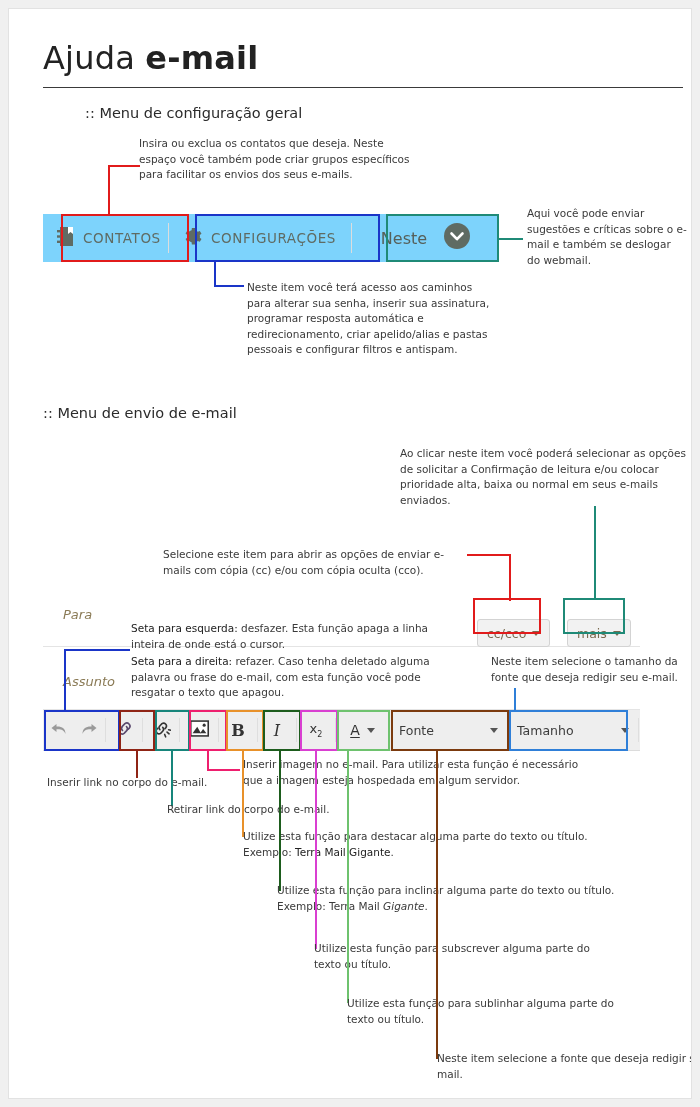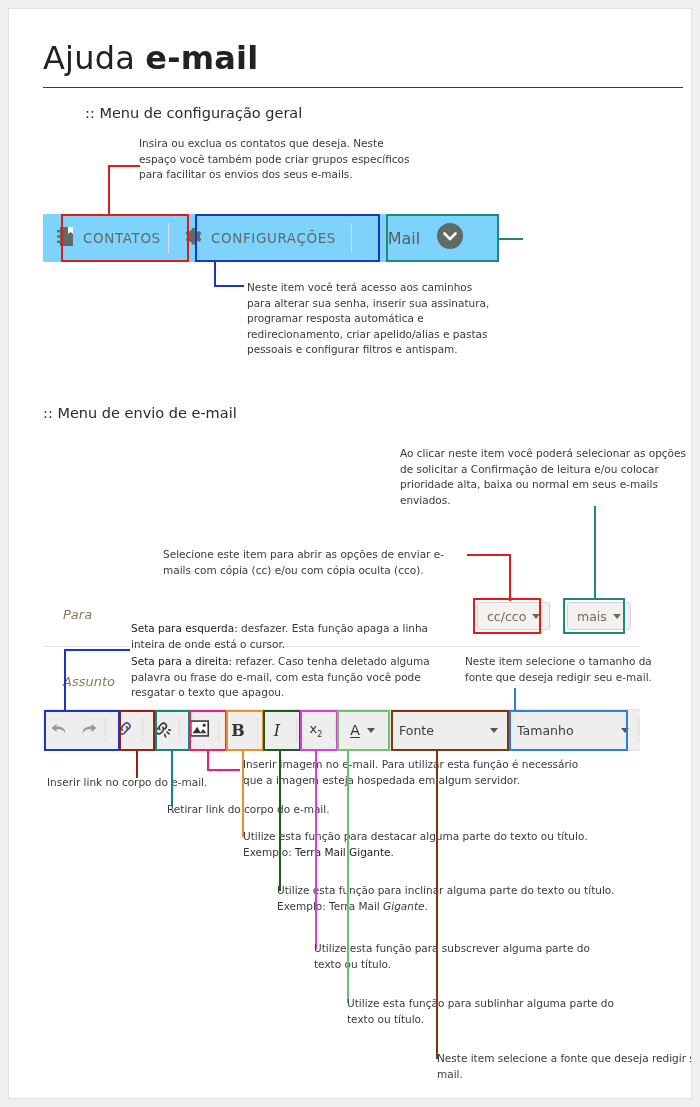--- a/index.html
+++ b/index.html
@@ -60,20 +60,21 @@
 
   .hl { position:absolute; background:transparent; }
 
   
   .pill {
     display:inline-flex; align-items:center; gap:6px;
     background:#f2f2f2; border:1px solid #d3d3d3; border-radius:3px;
     height:28px; padding:0 9px;
     font-size:12.5px; color:#7a6a4f;
     white-space:nowrap;
+    margin-top:17px;
   }
   .caret {
     width:0;height:0;border-left:4px solid transparent;border-right:4px solid transparent;
     border-top:5px solid #7a6a4f;
   }
 
   
   .field-label {
     font-size:13px; font-style:italic; color:#8a7a55;
   }
@@ -142,39 +143,40 @@
     <div class="wm-btn" style="width:182px;text-align:right;">
       <span>
         <svg width="19" height="19" viewBox="0 0 24 24" aria-hidden="true">
           <path fill="#5f6b63" d="M12 8.2a3.8 3.8 0 100 7.6 3.8 3.8 0 000-7.6zm9.4 3.8c0-.6-.05-1.2-.15-1.75l2.1-1.6-2.1-3.6-2.5 1a8.9 8.9 0 00-3-1.75L15.4 1.3h-4.2l-.35 2.7a8.9 8.9 0 00-3 1.75l-2.5-1-2.1 3.6 2.1 1.6a9.6 9.6 0 000 3.5l-2.1 1.6 2.1 3.6 2.5-1a8.9 8.9 0 003 1.75l.35 2.7h4.2l.35-2.7a8.9 8.9 0 003-1.75l2.5 1 2.1-3.6-2.1-1.6c.1-.55.15-1.15.15-1.75z"></path>
         </svg>
       </span>
       <span>CONFIGURAÇÕES</span>
     </div>
     <div class="wm-sep"></div>
     <div class="wm-btn" style="width:147px; justify-content:center; font-size:16px; color:#56605a; letter-spacing:0;">
-      <span>Mail</span>
+      <span>Neste</span>
       <span style="margin-left:8px;">
         <svg width="26" height="26" viewBox="0 0 26 26" aria-hidden="true">
           <circle cx="13" cy="13" r="13" fill="#5f6b63"></circle>
           <path d="M7.5 10.5 L13 16.2 L18.5 10.5" stroke="#ffffff" stroke-width="2.6" fill="none" stroke-linecap="round" stroke-linejoin="round"></path>
         </svg>
       </span>
     </div>
   </div>
 
   <div class="hl" style="left:52px; top:205px; width:128px; height:48px; border:2px solid #e11b1b;"></div>
   <div class="hl" style="left:186px; top:205px; width:185px; height:48px; border:2px solid #1a35c8;"></div>
   <div class="hl" style="left:377px; top:205px; width:113px; height:48px; border:2px solid #1f8a77;"></div>
 
   <div class="ln" style="left:205px; top:253px; width:2px; height:24px; background:#1a35c8;"></div>
   <div class="ln" style="left:205px; top:276px; width:30px; height:2px; background:#1a35c8;"></div>
   <div class="abs note" style="left:238px; top:271px; width:250px;">Neste item você terá acesso aos caminhos para alterar sua senha, inserir sua assinatura, programar resposta automática e redirecionamento, criar apelido/alias e pastas pessoais e configurar filtros e antispam.</div>
 
   <div class="ln" style="left:490px; top:229px; width:24px; height:2px; background:#1f8a77;"></div>
+  <div class="abs note" style="left:518px; top:197px; width:160px;">Aqui você pode enviar sugestões e críticas sobre o e-mail e também se deslogar do webmail.</div>
 
   <div class="abs note" style="left:391px; top:437px; width:290px;">Ao clicar neste item você poderá selecionar as opções de solicitar a Confirmação de leitura e/ou colocar prioridade alta, baixa ou normal em seus e-mails enviados.</div>
 
   <div class="ln" style="left:585px; top:497px; width:2px; height:94px; background:#1f8a77;"></div>
 
   <div class="abs note" style="left:154px; top:538px; width:300px; text-align:left;">Selecione este item para abrir as opções de enviar e-mails com cópia (cc) e/ou com cópia oculta (cco).</div>
 
   <div class="ln" style="left:458px; top:545px; width:44px; height:2px; background:#e11b1b;"></div>
   <div class="ln" style="left:500px; top:545px; width:2px; height:47px; background:#e11b1b;"></div>
 
@@ -203,21 +205,21 @@
     <b>Seta para esquerda:</b><span> desfazer. Esta função apaga a linha inteira de onde está o cursor.</span>
   </div>
   <div class="abs note" style="left:122px; top:645px; width:325px;">
     <b>Seta para a direita:</b><span> refazer. Caso tenha deletado alguma palavra ou frase do e-mail, com esta função você pode resgatar o texto que apagou.</span>
   </div>
 
   <div class="ln" style="left:120px; top:641px; width:-0px; height:0;"></div>
   <div class="ln" style="left:55px; top:640px; width:66px; height:2px; background:#1a35c8;"></div>
   <div class="ln" style="left:55px; top:640px; width:2px; height:62px; background:#1a35c8;"></div>
 
-  <div class="abs note" style="left:456px; top:645px; width:205px;">Neste item selecione o tamanho da fonte que deseja redigir seu e-mail.</div>
+  <div class="abs note" style="left:482px; top:645px; width:205px;">Neste item selecione o tamanho da fonte que deseja redigir seu e-mail.</div>
   <div class="ln" style="left:505px; top:679px; width:2px; height:23px; background:#2f7fd8;"></div>
 
   <div id="toolbar" class="abs">
     <div class="tb tb-icon">
       <span class="arrow-gray">
         <svg width="17" height="14" viewBox="0 0 17 14" aria-hidden="true">
           <path d="M6.5 2 L1.5 6 L6.5 10 V7.3 C11 7 14 8 15.5 12 C15.5 6 12 4.2 6.5 4.4 Z" fill="#9a9a9a"></path>
         </svg>
       </span>
     </div>

